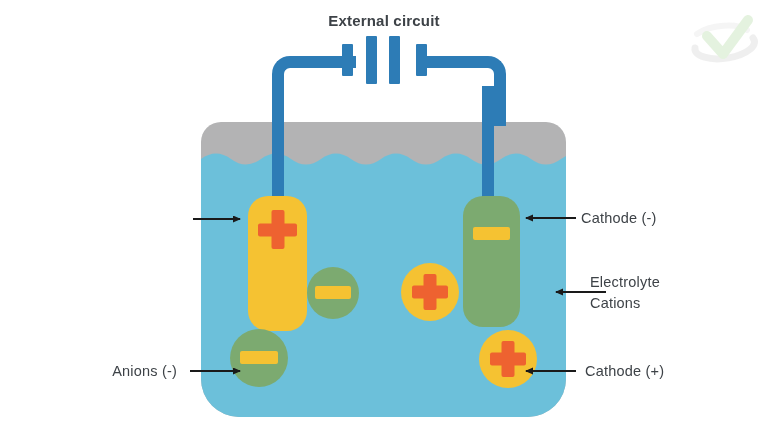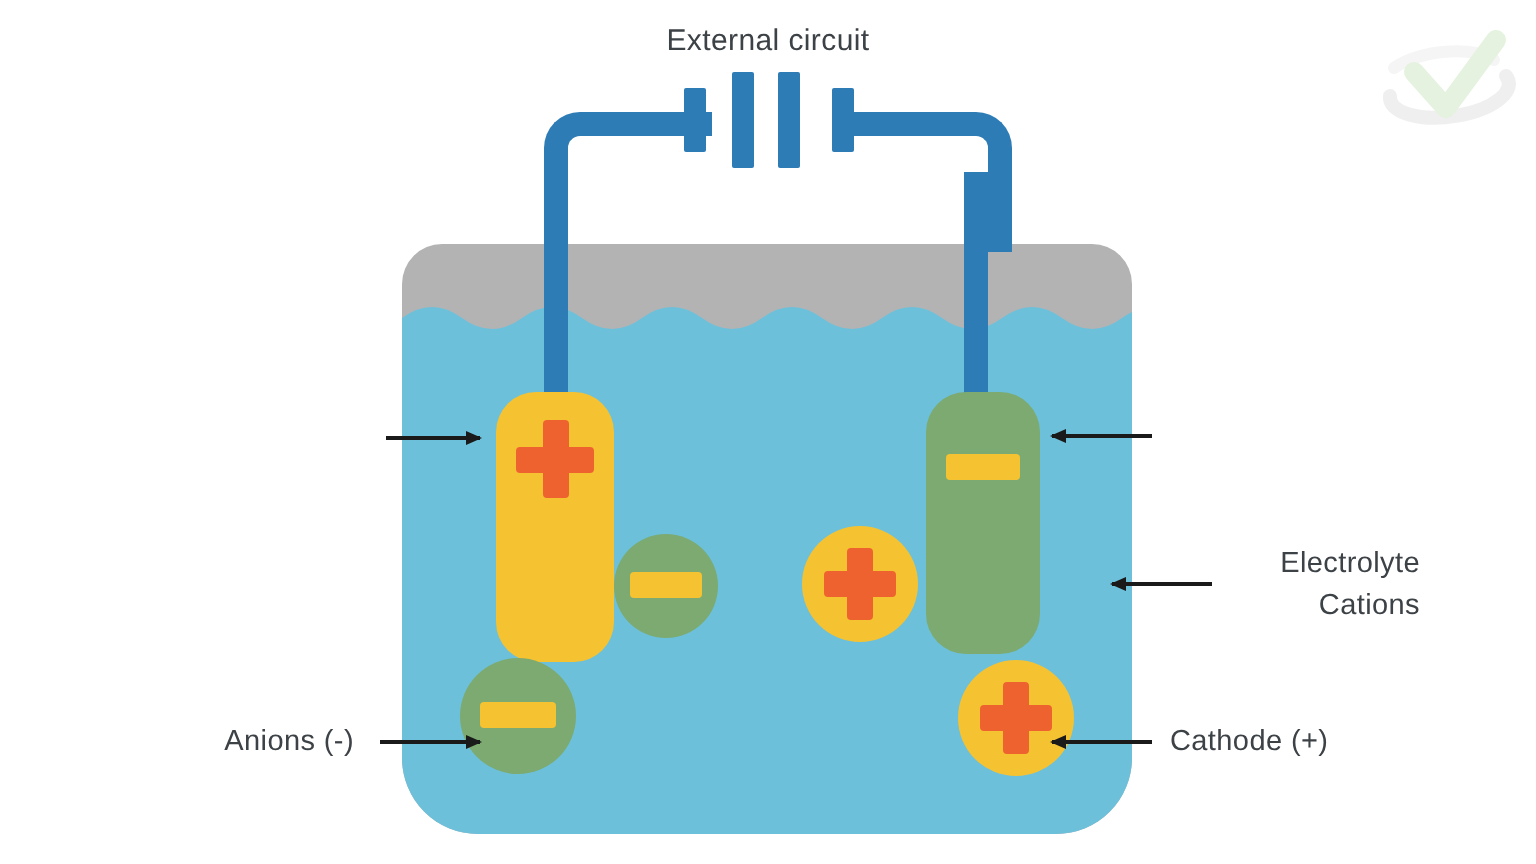--- a/index.html
+++ b/index.html
@@ -58,24 +58,24 @@
   .minus{position:absolute;background:var(--symbol-yellow);border-radius:2px;height:13px;}
   
   .ion{border-radius:50%;}
   .ion.green{background:var(--electrode-green);}
   .ion.yellow{background:var(--symbol-yellow);}
   
   .label{
     font-size:14.5px;letter-spacing:.2px;color:var(--text-color);
     white-space:nowrap;line-height:21px;
   }
-  .title{left:0;top:10px;width:768px;text-align:center;font-size:15px;}
+  .title{left:0;top:10px;width:768px;text-align:center;font-size:15px;font-weight:bold;}
   .lbl-anode{right:583px;top:209px;text-align:right;}
   .lbl-cathode{left:581px;top:208px;}
-  .lbl-electrolyte{left:590px;top:272px;width:120px;text-align:right;white-space:normal;}
+  .lbl-electrolyte{left:590px;top:272px;width:120px;text-align:left;white-space:normal;}
   .lbl-anions{right:591px;top:361px;text-align:left;}
   .lbl-cations{left:585px;top:361px;}
   
   .overlay{left:0;top:0;width:768px;height:432px;pointer-events:none;}
   .overlay line{stroke:var(--arrow-color);stroke-width:2;}
   .overlay .head{fill:var(--arrow-color);}
 </style>
 </head>
 <body>
 
@@ -122,20 +122,21 @@
     <div class="minus" style="left:10px;top:22px;width:38px;"></div>
   </div>
   <div class="abs ion yellow" style="left:479px;top:330px;width:58px;height:58px;">
     <div class="plus" style="left:11px;top:11px;width:36px;height:36px;">
         <div class="h"></div>
         <div class="v"></div>
       </div>
   </div>
 
   <div class="abs label title">External circuit</div>
+  <div class="abs label lbl-cathode">Cathode (-)</div>
   <div class="abs label lbl-electrolyte">
     <span>Electrolyte</span><br>
     <span>Cations</span>
   </div>
   <div class="abs label lbl-anions">Anions (-)</div>
   <div class="abs label lbl-cations">Cathode (+)</div>
 
   <svg class="abs overlay">
     <defs>
       <marker id="ah" markerWidth="9" markerHeight="8" refX="7" refY="3.5" orient="auto" markerUnits="userSpaceOnUse">

